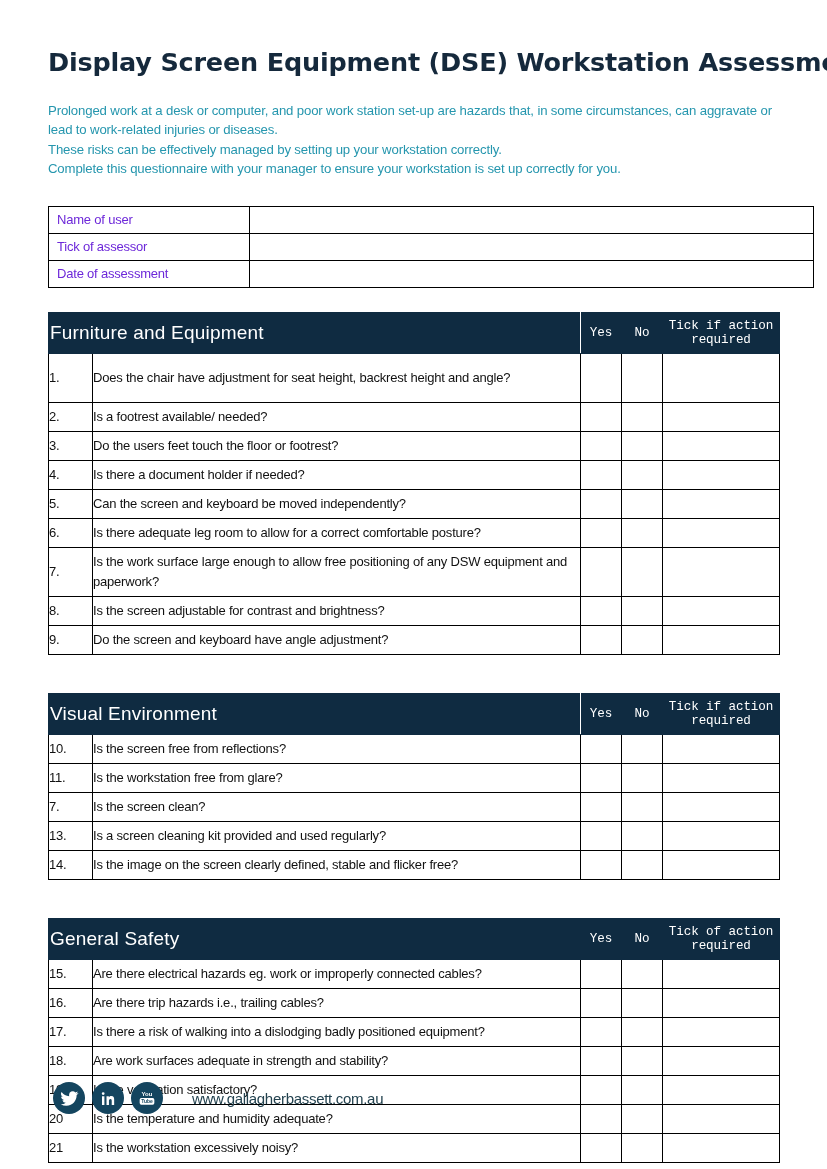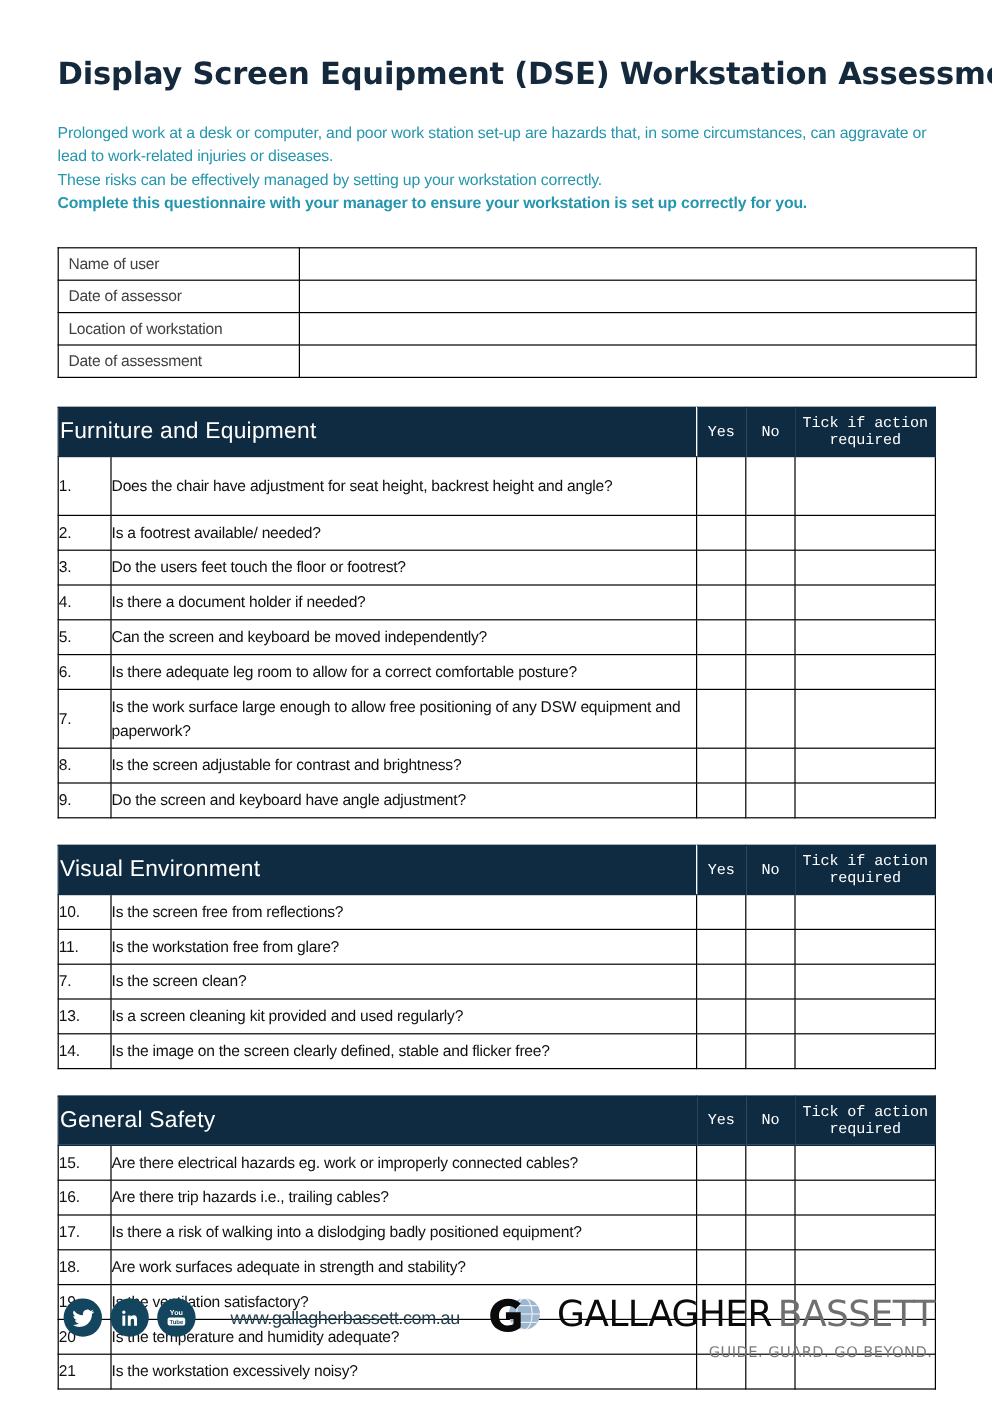--- a/index.html
+++ b/index.html
@@ -48,44 +48,44 @@
   
   .intro {
     margin-top: 24px;
     color: #2596ae;
     font-family: "Liberation Sans", sans-serif;
     font-size: 13.2px;
     line-height: 1.45;
     letter-spacing: -0.15px;
   }
   .intro .line { display: block; }
-  .intro .line.bold { font-weight: bold; }
+  .intro .line.bold { font-weight: normal; }
 
   
   .info-table {
     margin-top: 28px;
     border-collapse: collapse;
     width: 731px;
     table-layout: fixed;
   }
   .info-table td {
     border: 1.4px solid #000000;
     height: 26px;
     padding: 0 8px;
     font-size: 13px;
     font-family: "Liberation Sans", sans-serif;
     letter-spacing: -0.2px;
-    color: #404040;
+    color: #6d28d9;
     vertical-align: middle;
   }
   .info-table td.label { width: 184px; }
   .info-table td.value { width: 547px; background: #fff; }
 
   
-  .section { margin-top: 22px; }
+  .section { margin-top: 38px; }
   .section:first-of-type { margin-top: 24px; }
 
   .check-table {
     border-collapse: collapse;
     width: 731px;
     table-layout: fixed;
   }
 
   .sec-head td {
     background: #0f2b41;
@@ -234,25 +234,21 @@
       <span class="line bold">Complete this questionnaire with your manager to ensure your workstation is set up correctly for you.</span>
     </div>
 
     <table class="info-table">
       <tbody>
           <tr>
             <td class="label">Name of user</td>
             <td class="value"></td>
           </tr>
           <tr>
-            <td class="label">Date of assessor</td>
-            <td class="value"></td>
-          </tr>
-          <tr>
-            <td class="label">Location of workstation</td>
+            <td class="label">Tick of assessor</td>
             <td class="value"></td>
           </tr>
           <tr>
             <td class="label">Date of assessment</td>
             <td class="value"></td>
           </tr>
         </tbody>
     </table>
 
     <div id="sections-host">
@@ -485,34 +481,14 @@
       <span class="sicon">
         <svg width="22" height="20" viewBox="0 0 32 30" aria-hidden="true">
           <text x="16" y="12" font-family="Liberation Sans, sans-serif" font-size="9" font-weight="bold" fill="#ffffff" text-anchor="middle">You</text>
           <rect x="5" y="15" width="22" height="10" rx="2.5" fill="#ffffff"></rect>
           <text x="16" y="23" font-family="Liberation Sans, sans-serif" font-size="7.5" font-weight="bold" fill="#14455f" text-anchor="middle">Tube</text>
         </svg>
       </span>
       <span class="weburl">www.gallagherbassett.com.au</span>
     </div>
 
-    <div class="logo">
-      <div class="logo-row">
-        <span class="logo-mark">
-          <svg width="54" height="34" viewBox="0 0 54 34" aria-hidden="true">
-            <circle cx="33" cy="16" r="13" fill="#9db6cf"></circle>
-            <g stroke="#ffffff" stroke-width="0.9" fill="none" opacity="0.85">
-              <ellipse cx="33" cy="16" rx="6.5" ry="13"></ellipse>
-              <line x1="20" y1="16" x2="46" y2="16"></line>
-              <line x1="22.5" y1="9" x2="43.5" y2="9"></line>
-              <line x1="22.5" y1="23" x2="43.5" y2="23"></line>
-            </g>
-            <path fill="#0a0a0a" d="M19.5 3.2C10.8 3.2 4.5 9.2 4.5 17.2S10.6 31 19.3 31c4.4 0 8.1-1.4 10.6-3.7V14.6H17.6v5.6h6.3v4.2c-1.2.8-2.8 1.2-4.5 1.2-4.6 0-7.6-3.2-7.6-8s3.1-8.2 7.8-8.2c2.5 0 4.6.9 6.2 2.4l4.1-4.5c-2.6-2.6-6.3-4.1-10.4-4.1z"></path>
-          </svg>
-        </span>
-        <span class="logo-word">
-          <span class="gal">GALLAGHER</span><span class="bas">BASSETT</span>
-        </span>
-      </div>
-      <div class="tagline">GUIDE. GUARD. GO BEYOND.</div>
-    </div>
   </div>
 </div>
 
 </body></html>

